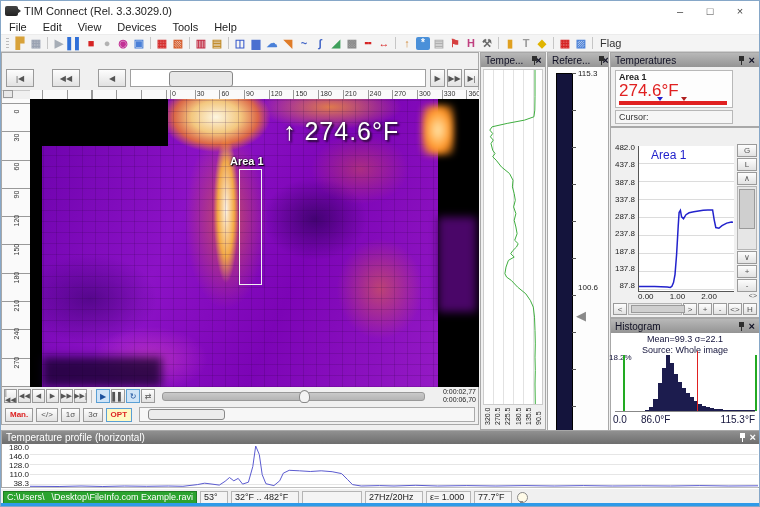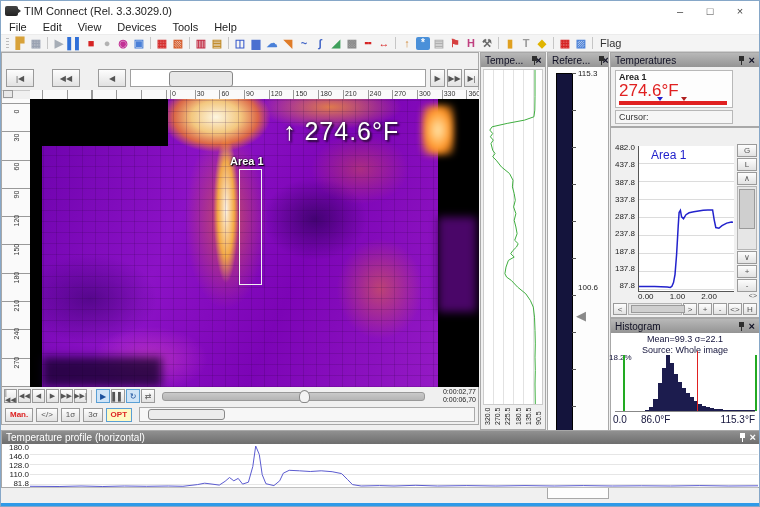--- a/index.html
+++ b/index.html
@@ -481,25 +481,40 @@
       <span class="phsp"></span>
       <span class="pin"></span>
       <span class="xbtn"></span>
     </div>
     <div class="prof-body">
       <div class="prof-y">
           <div class="ytick">180.0</div>
           <div class="ytick">146.0</div>
           <div class="ytick">128.0</div>
           <div class="ytick">110.0</div>
-          <div class="ytick">81.8</div>
+          <div class="ytick">38.3</div>
         </div>
       <div class="prof-chart">
         <svg width="728" height="42" viewBox="0 0 728 42">
           <polyline fill="none" stroke="#5b5bd0" stroke-width="1" points="0.0,41.3 29.1,41.5 51.0,41.0 72.8,41.5 94.6,41.0 116.5,41.3 138.3,41.0 152.9,41.3 167.4,39.6 174.7,38.2 182.0,39.1 189.3,40.1 195.1,36.3 199.5,32.5 203.8,35.8 208.2,33.4 212.6,39.1 218.4,37.2 222.8,21.5 225.7,1.0 229.3,9.5 232.2,29.6 235.9,38.7 243.9,40.6 249.7,35.8 253.3,28.2 259.2,25.3 269.4,25.8 280.3,26.5 291.2,25.8 302.1,26.7 311.6,28.6 317.4,34.4 322.5,39.6 331.2,41.0 349.4,40.6 364.0,41.0 385.8,40.3 407.7,41.0 436.8,40.6 465.9,41.0 495.0,40.6 524.2,41.0 553.3,40.6 582.4,41.0 611.5,40.8 640.6,41.0 669.8,40.6 698.9,41.0 728.0,40.8"></polyline>
         </svg>
       </div>
     </div>
   </div>
 
+  <div class="statusbar">
+    <span class="st-green">
+      <span>C:\Users\</span>
+      <span>\Desktop\FileInfo.com Example.ravi</span>
+    </span>
+    <span style="display:flex;gap:3px;">
+        <span class="st-cell" style="width: 28px;">53°</span>
+        <span class="st-cell" style="width: 68px;">32°F .. 482°F</span>
+        <span class="st-cell" style="width: 60px;"></span>
+        <span class="st-cell" style="width: 58px;">27Hz/20Hz</span>
+        <span class="st-cell" style="width: 45px;">ε= 1.000</span>
+        <span class="st-cell" style="width: 38px;">77.7°F</span>
+      </span>
+    <span class="bulb"></span>
+  </div>
 
   <div class="bottom-edge"></div>
 </div>
 
 </body></html>

